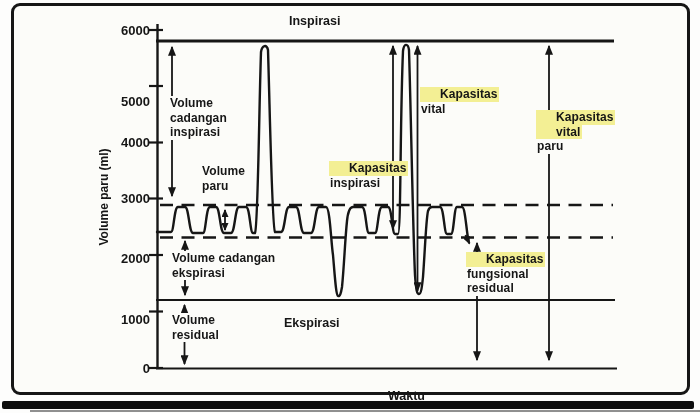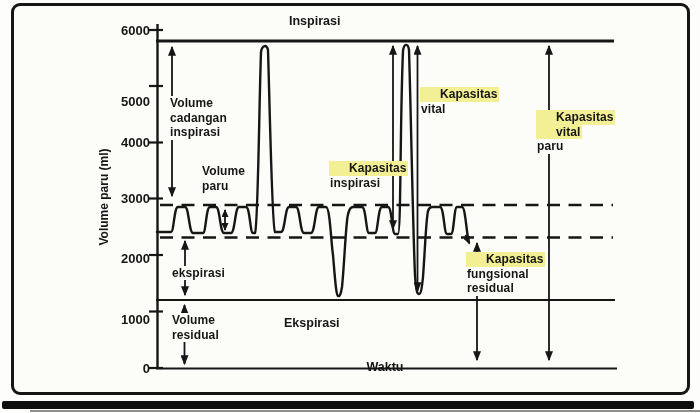--- a/index.html
+++ b/index.html
@@ -12,21 +12,21 @@
   .bline { position:absolute; left:30px; top:409.5px; width:670px; height:2.5px; background:#8f8f8f; }
   svg.plot { position:absolute; left:0; top:0; }
   .lbl { position:absolute; color:var(--ink); font-size:12px; font-weight:bold; line-height:14.5px; white-space:nowrap; letter-spacing:0.1px; }
   .lbl span { display:inline-block; padding:0 1px; }
   .lbl span.pl { background:var(--paper); }
   .lbl span.hl { background:var(--hl);padding-left:20px; }
   .phase { position:absolute; color:var(--ink); font-size:12.5px; font-weight:bold; }
   .ytick { position:absolute; left:108px; width:42px; text-align:right; font-size:13px; font-weight:bold; color:var(--ink); }
   .ytitle { position:absolute; left:44px; top:190px; width:120px; text-align:center; font-size:12px; font-weight:bold;
             color:var(--ink); transform:rotate(-90deg); transform-origin:center; }
-  .xtitle { position:absolute; left:345px; top:360px; width:80px; text-align:center; font-size:12.5px; font-weight:bold; color:var(--ink); }
+  .xtitle { position:absolute; left:345px; top:389px; width:80px; text-align:right; font-size:12.5px; font-weight:bold; color:var(--ink); }
 </style>
 </head>
 <body>
 
 <div class="page">
 
   <div class="frame"></div>
 
   <svg class="plot" width="700" height="413" viewBox="0 0 700 413">
     <defs>
@@ -133,21 +133,21 @@
     <span class="pl">vital</span>
   </div>
 
   <div class="lbl" style="left:536px;top:110px">
     <span class="hl">Kapasitas</span><br>
     <span class="hl">vital</span><br>
     <span class="pl">paru</span>
   </div>
 
   <div class="lbl" style="left:171px;top:251px">
-    <br>
+    <span class="pl">Volume cadangan</span><br>
     <span class="pl">ekspirasi</span>
   </div>
 
   <div class="lbl" style="left:466px;top:252px">
     <span class="hl">Kapasitas</span><br>
     <span class="pl">fungsional</span><br>
     <span class="pl">residual</span>
   </div>
 
   <div class="lbl" style="left:171px;top:313px">

